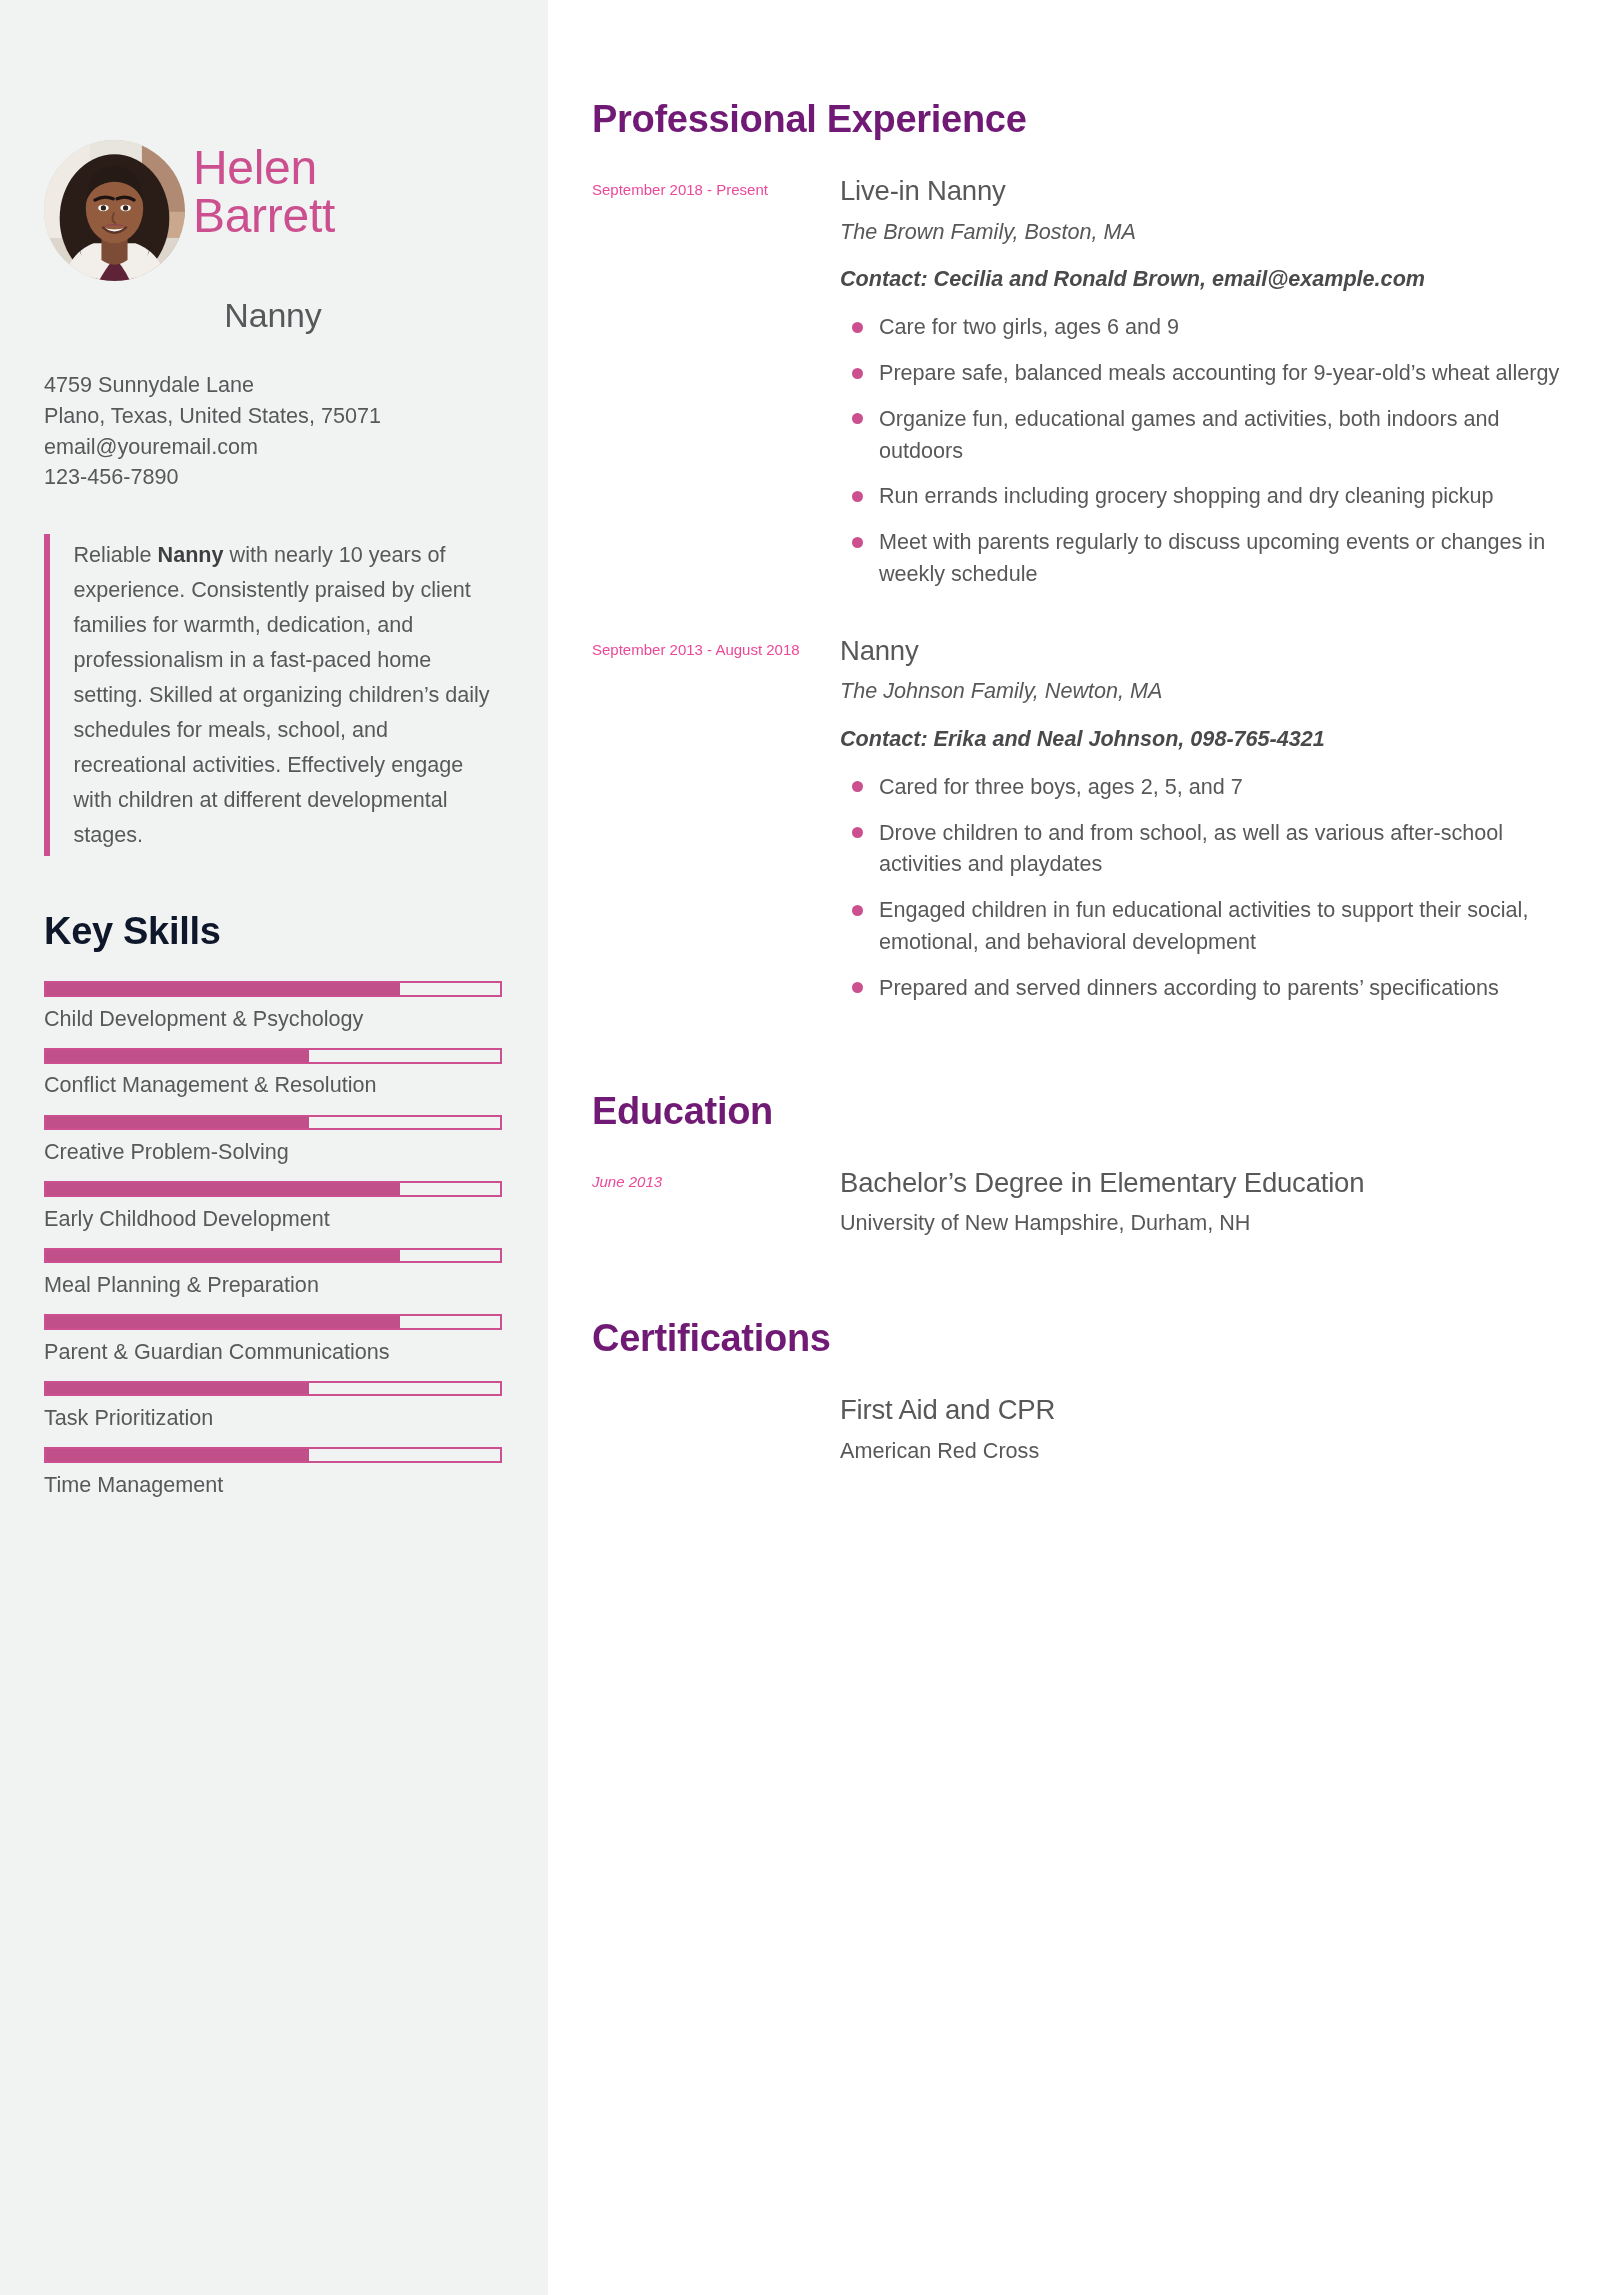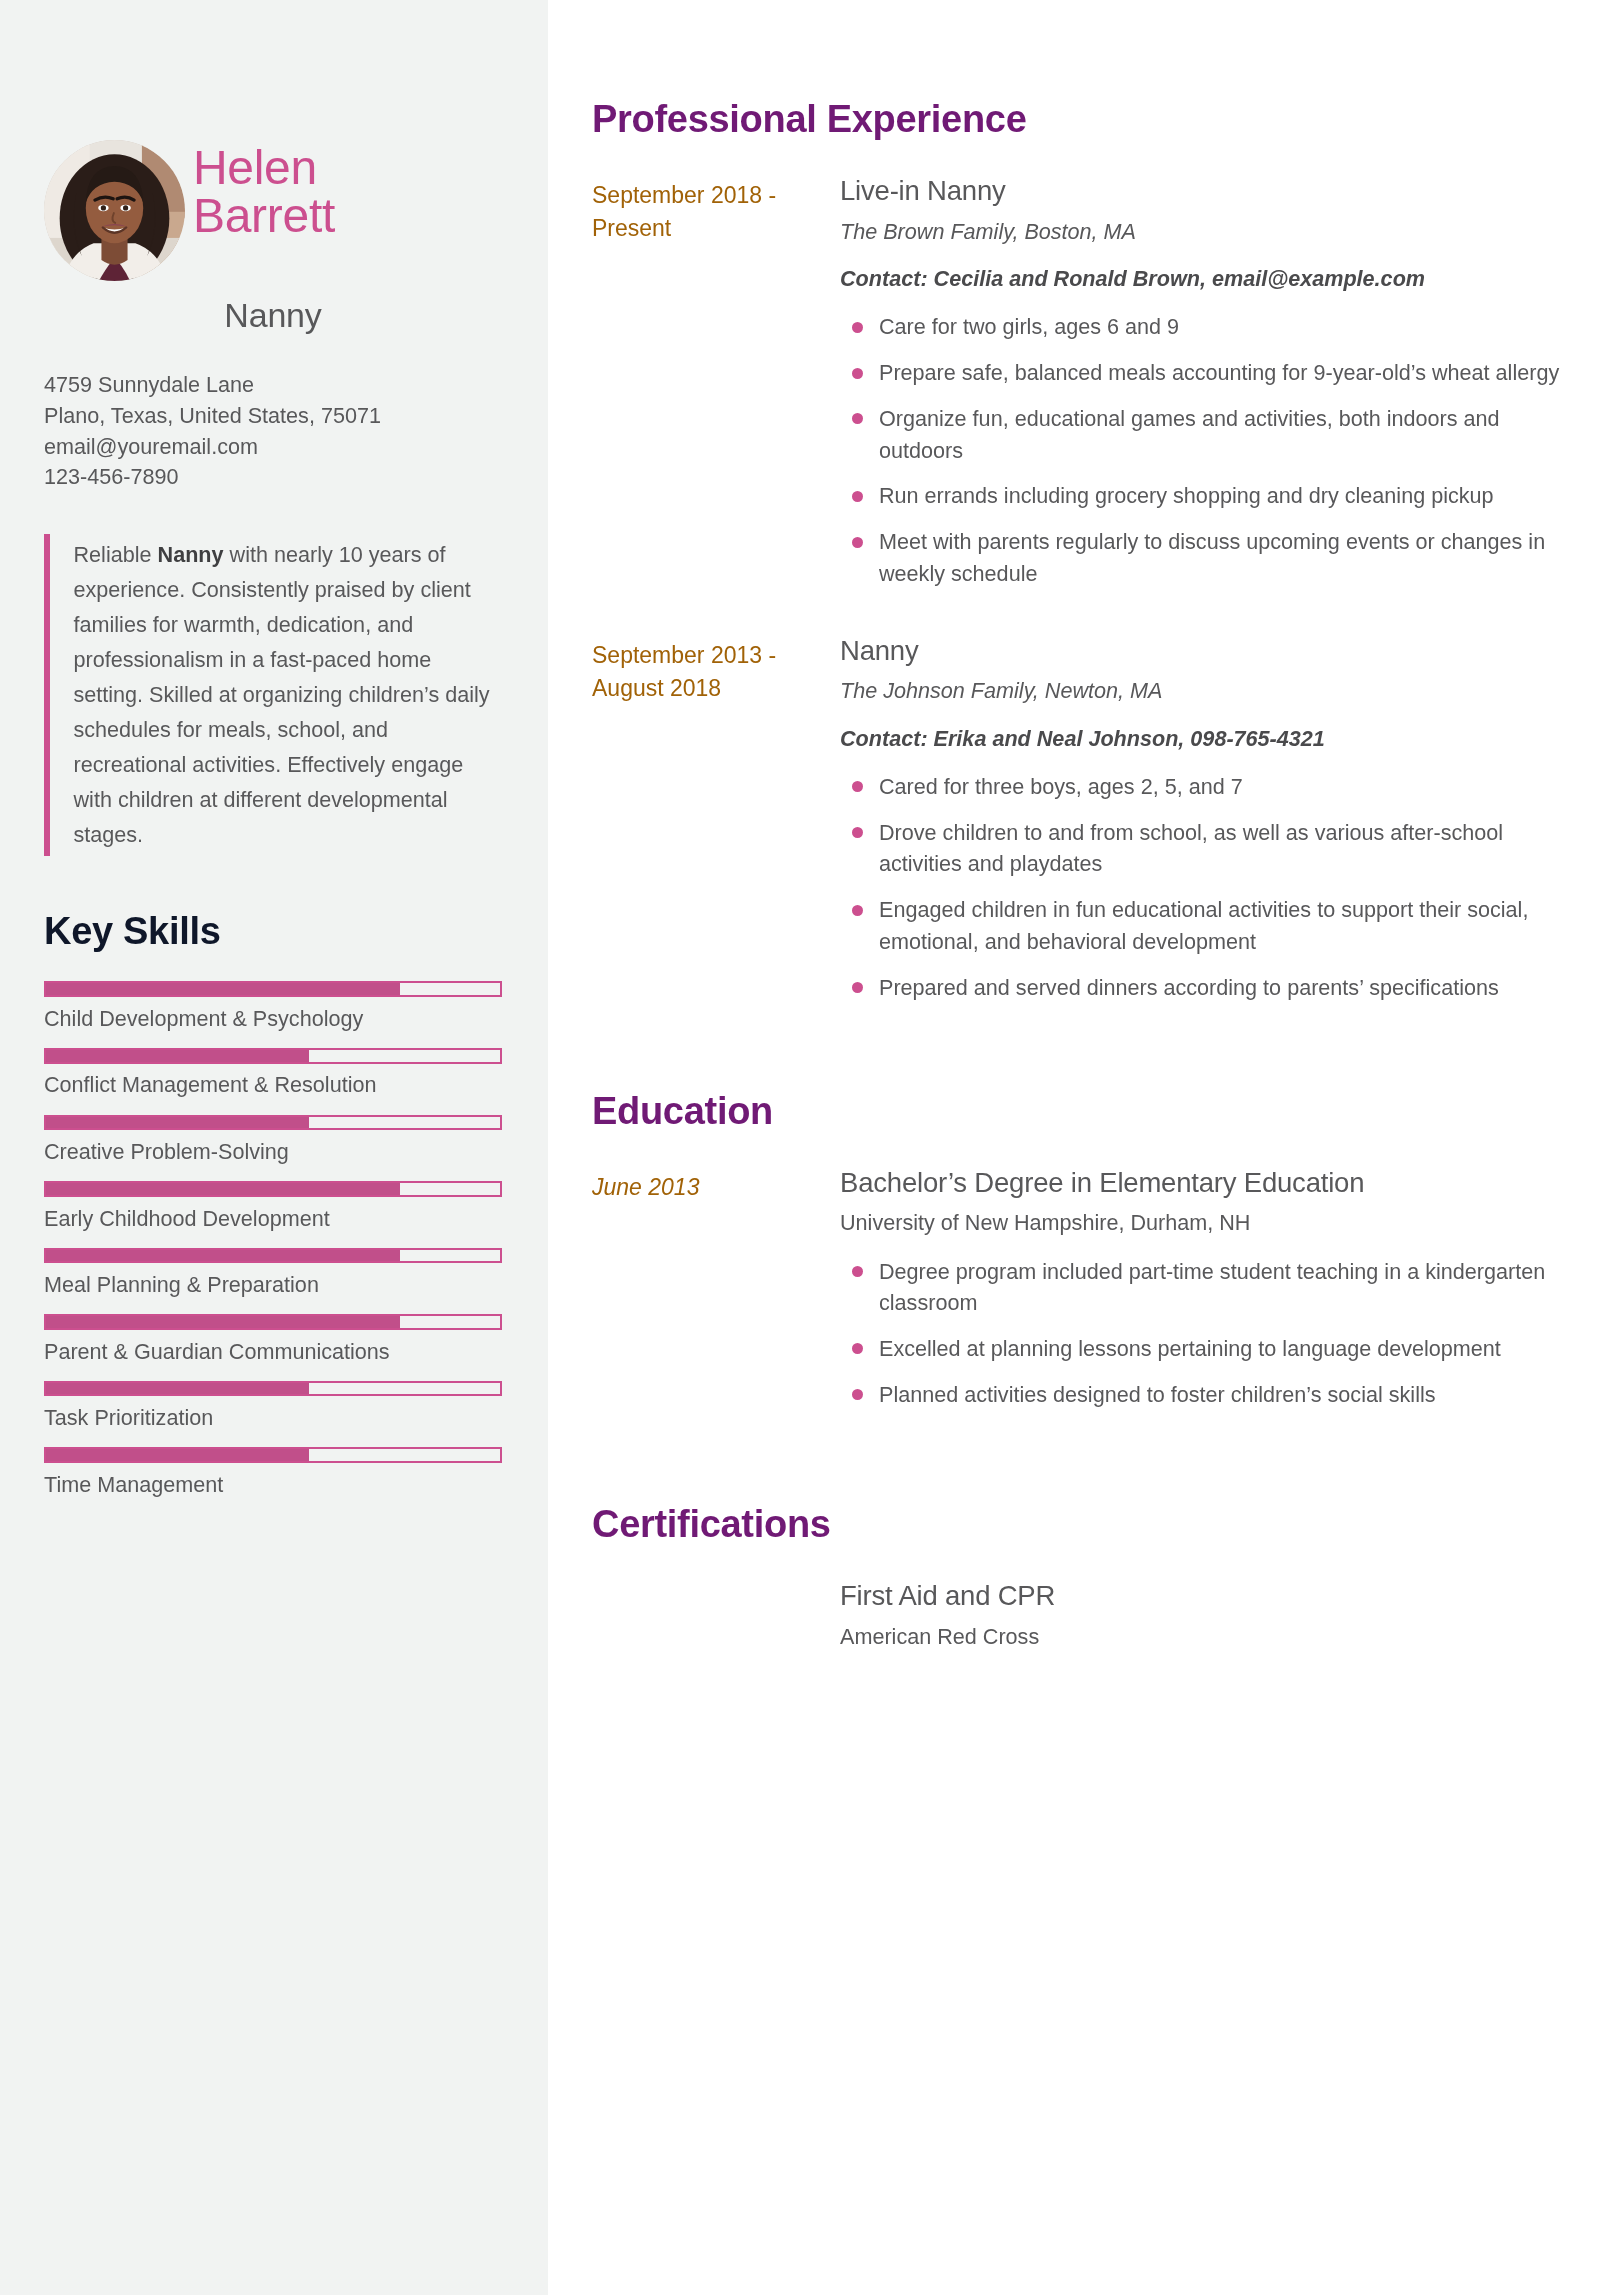--- a/index.html
+++ b/index.html
@@ -109,23 +109,23 @@
     font-weight:700;
     letter-spacing:-0.3px;
     margin-bottom:33px;
   }
   .sec-title.edu { margin-top:72px; }
   .sec-title.cert { margin-top:78px; }
 
   .entry { display:flex; margin-bottom:30px; }
   .entry .when {
     width:248px; min-width:248px;
-    font-size:23px;
+    font-size:15px;
     line-height:1.42;
-    color:#a16207;
+    color:#ec4899;
     padding-top:5.2px;
   }
   .entry .when.italic { font-style:italic; }
   .entry .body { flex:1; padding-left:0; }
 
   .job-title {
     font-size:27.5px;
     color:#58585a;
     line-height:1.22;
     margin-bottom:9.2px;
@@ -342,25 +342,20 @@
         </div>
       </div>
 
     <h1 class="sec-title edu">Education</h1>
     <div id="education-list">
         <div class="entry">
           <div class="when italic">June 2013</div>
           <div class="body">
             <div class="job-title">Bachelor’s Degree in Elementary Education</div>
             <div class="org plain">University of New Hampshire, Durham, NH</div>
-            <ul class="bullets">
-              <li>Degree program included part-time student teaching in a kindergarten classroom</li>
-              <li>Excelled at planning lessons pertaining to language development</li>
-              <li>Planned activities designed to foster children’s social skills</li>
-            </ul>
           </div>
         </div>
       </div>
 
     <h1 class="sec-title cert">Certifications</h1>
     <div id="certifications-list">
         <div class="cert-entry">
           <div class="when"></div>
           <div>
             <div class="cert-name">First Aid and CPR</div>

